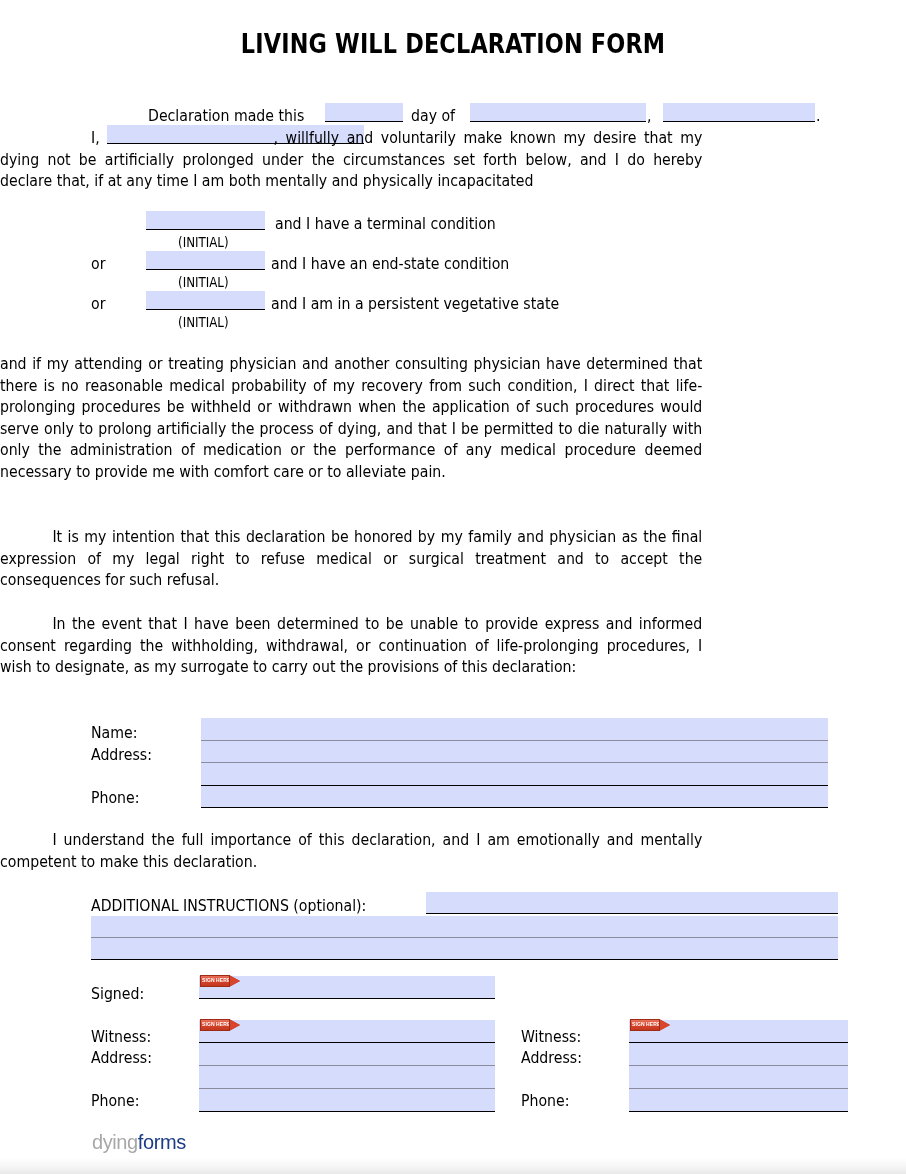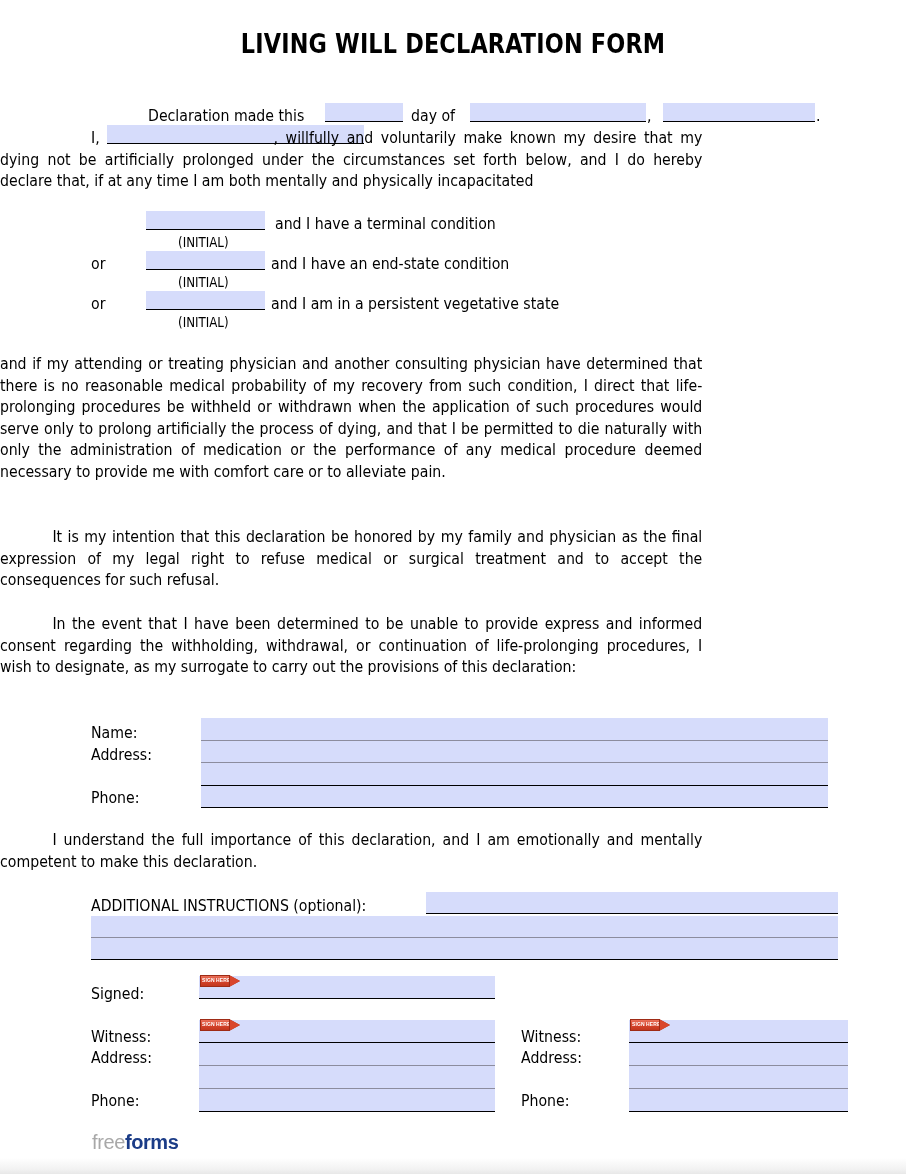--- a/index.html
+++ b/index.html
@@ -144,21 +144,21 @@
     position: absolute;
     left: 92px;
     top: 1131px;
     font-size: 20px;
     font-weight: bold;
     font-family: "Liberation Sans", sans-serif;
     letter-spacing: -0.4px;
     white-space: nowrap;
   }
   .logo .free { color: #a8a8a8; font-weight: normal; }
-  .logo .forms { color: #1b3c87; font-weight: bold; }
+  .logo .forms { color: #1b3c87; font-weight: normal; }
 </style>
 </head>
 <body>
 
 <div class="page">
 
   <div class="doc">
     <div class="title">LIVING WILL DECLARATION FORM</div>
   </div>
 
@@ -273,17 +273,17 @@
 
     <div class="txt" style="left:521px; top:1047px;">Address:</div>
     <div class="fld b-gray" style="left:629px; top:1043px; width:219px; height:23px;"></div>
     <div class="fld b-gray" style="left:629px; top:1066px; width:219px; height:23px;"></div>
 
     <div class="txt" style="left:521px; top:1090px;">Phone:</div>
     <div class="fld b-black" style="left:629px; top:1089px; width:219px; height:23px;"></div>
   </div>
 
   <div class="logo">
-    <span class="free">free</span><span class="forms">forms</span>
+    <span class="free">dying</span><span class="forms">forms</span>
   </div>
 
   <div class="page-fade"></div>
 </div>
 
 </body></html>

